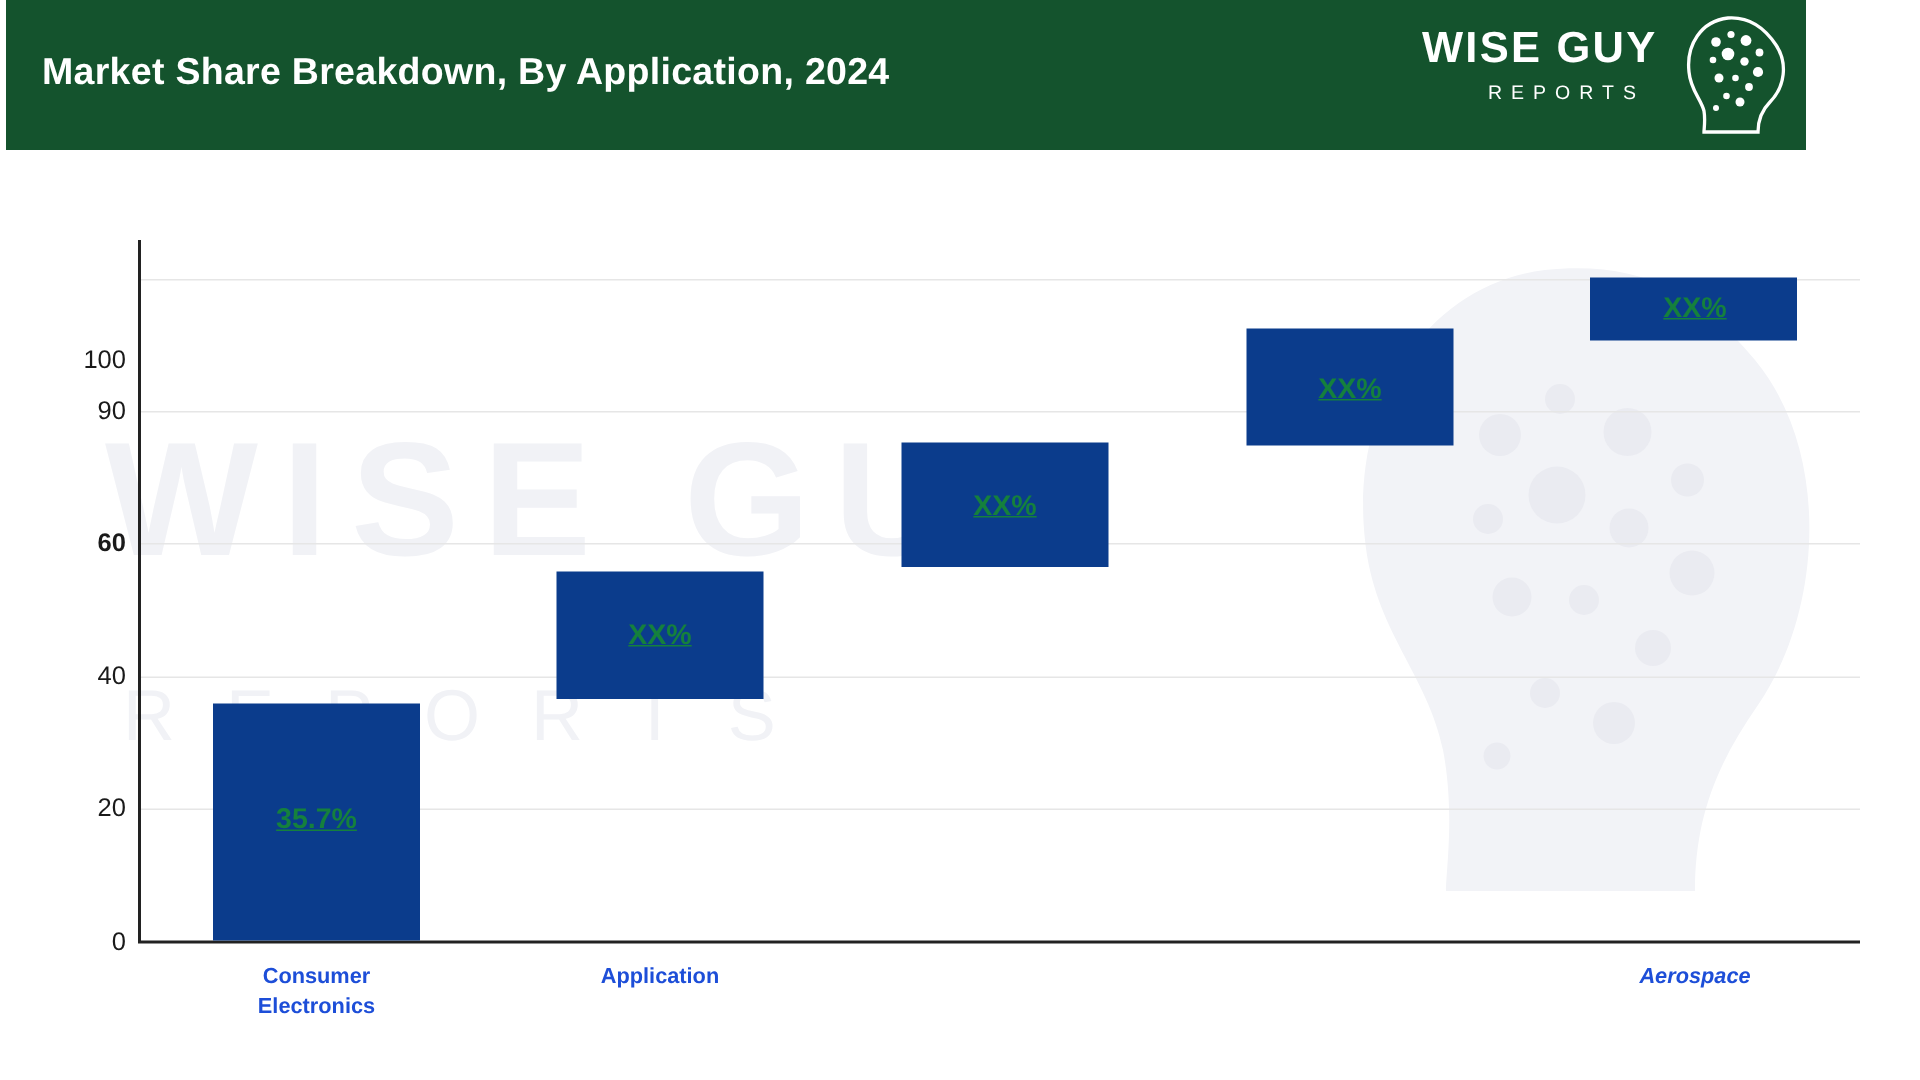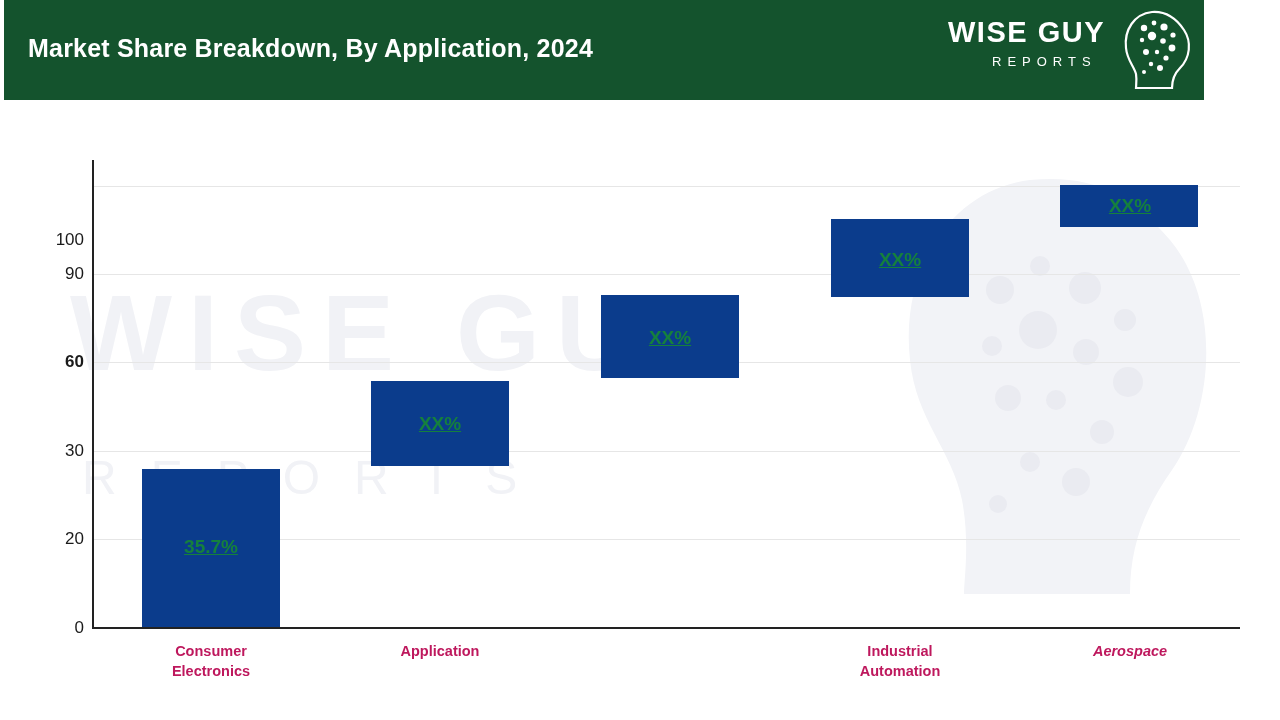--- a/index.html
+++ b/index.html
@@ -139,21 +139,21 @@
     font-size: 19px;
     font-weight: bold;
     white-space: nowrap;
     transform: translate(-50%, -50%);
     text-decoration: underline;
   }
   .xtick-label {
     position: absolute;
     font-size: 14.5px;
     font-weight: bold;
-    color: #be185d;
+    color: #1d4ed8;
     text-align: center;
     line-height: 20px;
     transform: translateX(-50%);
     white-space: pre-line;
   }
 </style>
 </head>
 <body>
 
 <div id="page">
@@ -212,21 +212,21 @@
 
     <div class="gridline" style="top:86px;"></div>
     <div class="gridline" style="top:174px;"></div>
     <div class="gridline" style="top:262px;"></div>
     <div class="gridline" style="top:351px;"></div>
     <div class="gridline" style="top:439px;"></div>
 
     <div class="ytick-label" style="top:94px;margin-top:46px;">100</div>
     <div class="ytick-label" style="top:174px;">90</div>
     <div class="ytick-label" style="top:262px;font-weight:bold;">60</div>
-    <div class="ytick-label" style="top:351px;">30</div>
+    <div class="ytick-label" style="top:351px;">40</div>
     <div class="ytick-label" style="top:439px;">20</div>
     <div class="ytick-label" style="top:528px;">0</div>
 
     <div id="y-axis-line"></div>
     <div id="x-axis-line"></div>
 
     <div class="bar" style="left:142px; top:369px; width:138px; height:158px;"></div>
     <div class="bar-label" style="left:211px; top:447px;">35.7%</div>
 
     <div class="bar" style="left:371px; top:281px; width:138px; height:85px;"></div>
@@ -237,18 +237,16 @@
 
     <div class="bar" style="left:831px; top:119px; width:138px; height:78px;"></div>
     <div class="bar-label" style="left:900px; top:160px;">XX%</div>
 
     <div class="bar" style="left:1060px; top:85px; width:138px; height:42px;"></div>
     <div class="bar-label" style="left:1130px; top:106px;">XX%</div>
 
     <div class="xtick-label" style="left:211px; top:541px; width:180px;">Consumer
 Electronics</div>
     <div class="xtick-label" style="left:440px; top:541px; width:180px;">Application</div>
-    <div class="xtick-label" style="left:900px; top:541px; width:180px;">Industrial
-Automation</div>
     <div class="xtick-label" style="left:1130px; top:541px; width:180px;font-style:italic;">Aerospace</div>
 
   </div>
 </div>
 
 </body></html>

